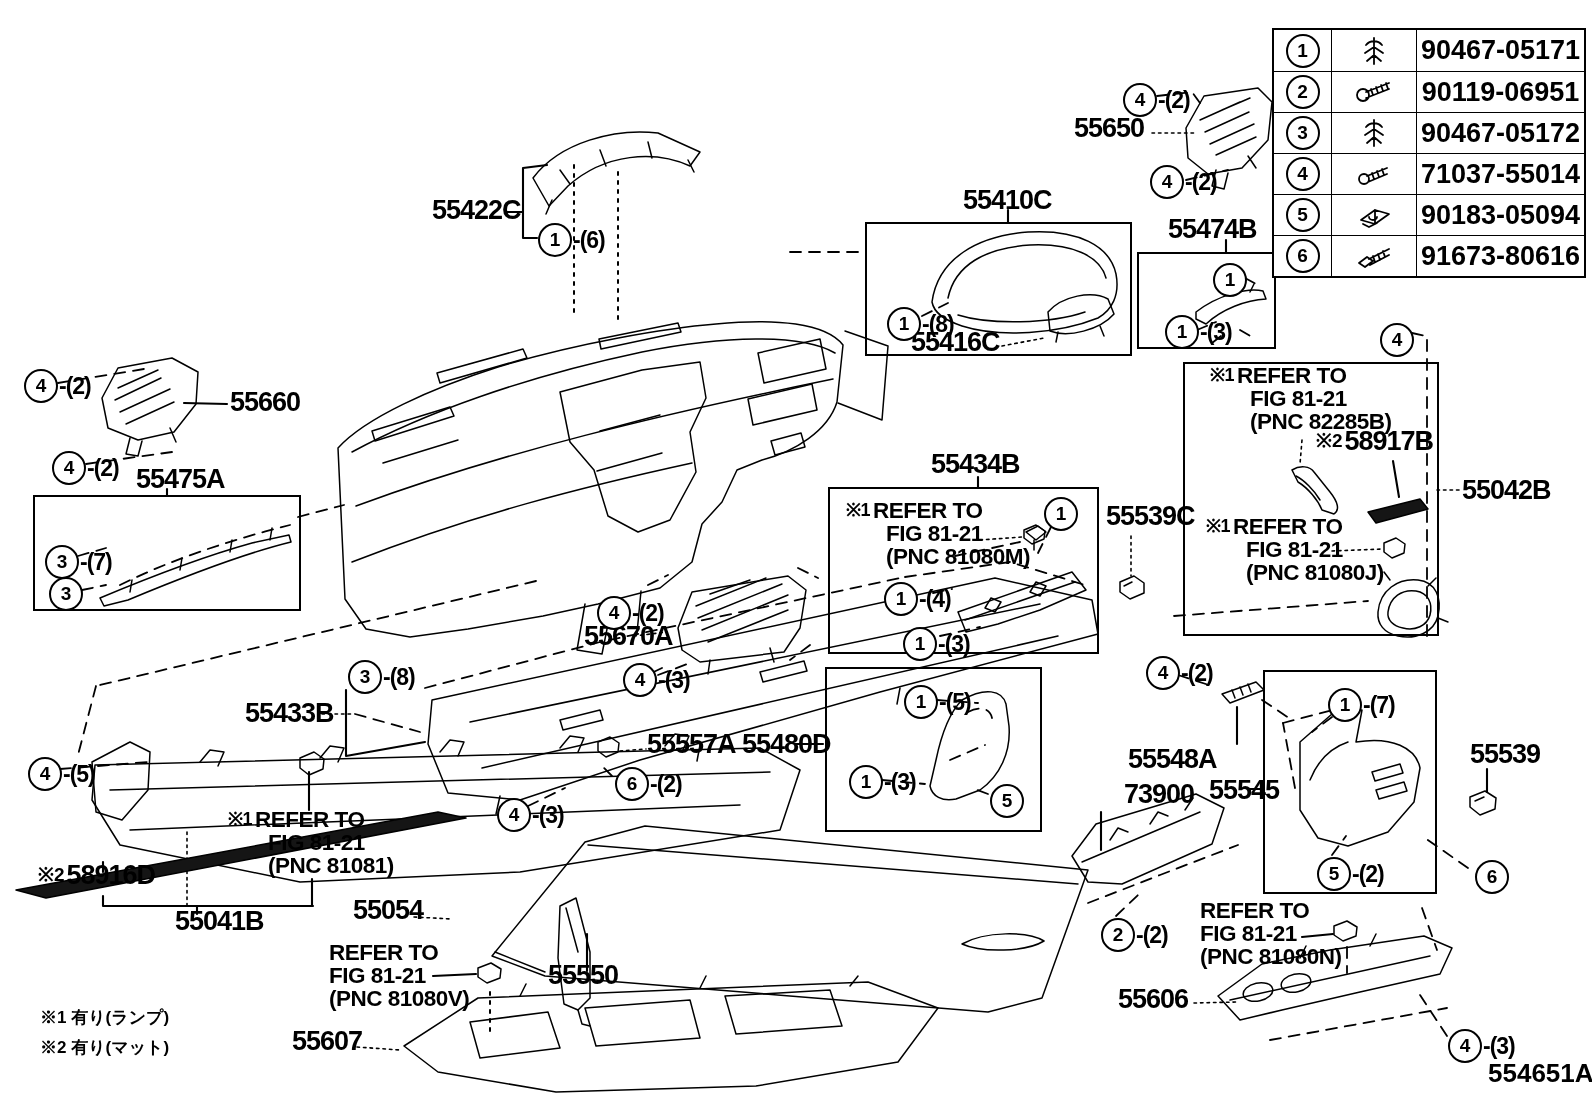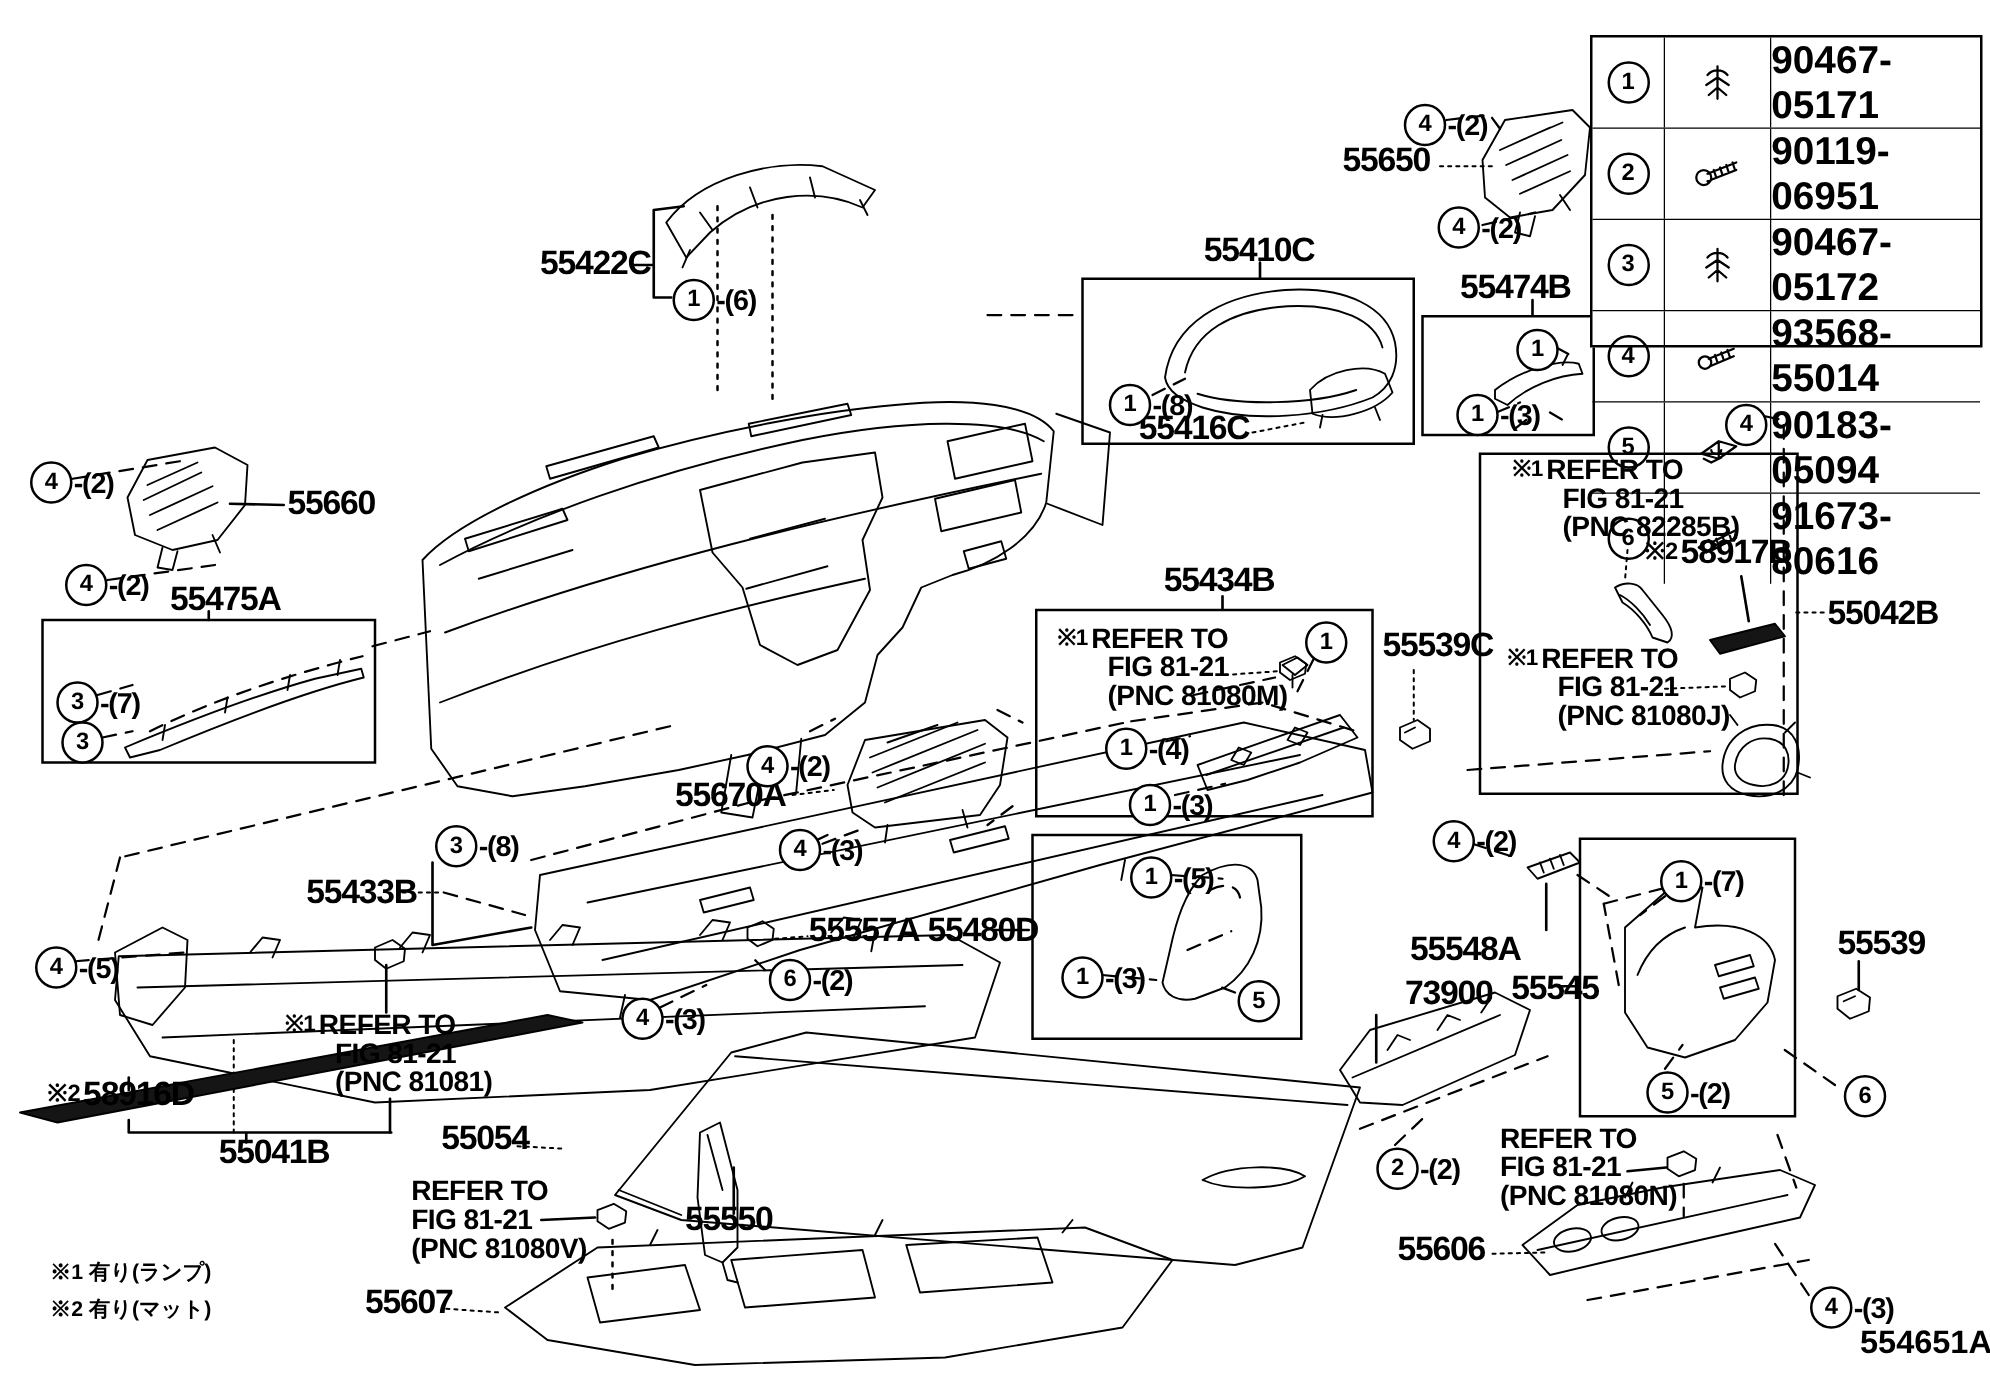--- a/index.html
+++ b/index.html
@@ -26,21 +26,21 @@
   .fig{position:absolute;font-size:26px;font-weight:bold;letter-spacing:0;}
   
   .legend{position:absolute;left:1272px;top:28px;width:310px;height:246px;border:2.5px solid #000;
           display:grid;grid-template-rows:repeat(6,1fr);background:#fff;}
   .lrow{display:grid;grid-template-columns:57px 85px 1fr;border-top:1.5px solid #000;}
   .lrow:first-child{border-top:none;}
   .lcell{display:flex;align-items:center;justify-content:center;border-left:1.5px solid #000;}
   .lcell:first-child{border-left:none;}
   .lnum{width:30px;height:30px;border:2.4px solid #000;border-radius:50%;display:flex;align-items:center;
         justify-content:center;font-size:19px;font-weight:bold;}
-  .lpart{font-size:31px;font-weight:bold;letter-spacing:0;}
+  .lpart{font-size:27px;font-weight:bold;letter-spacing:0;}
   .licon svg{display:block;}
   .licon svg path{stroke:#000;fill:none;stroke-width:1.8;stroke-linecap:round;stroke-linejoin:round;}
 </style>
 </head>
 <body>
 
 <div class="stage">
 
   <svg class="art" width="1592" height="1099" viewBox="0 0 1592 1099">
 
@@ -313,21 +313,21 @@
     <div class="lrow">
       <div class="lcell">
           <span class="lnum">4</span>
         </div>
       <div class="lcell licon">
           <svg width="46" height="34">
             <path d="M8,22 a5,5 0 1 0 10,0 a5,5 0 1 0 -10,0 M16,19 L36,11 M17,25 L36,17 M21,16 l2,6 M26,14 l2,6 M31,12 l2,6"></path>
           </svg>
         </div>
       <div class="lcell">
-          <span class="lpart">93568-55014</span>
+          <span class="lpart">71037-55014</span>
         </div>
     </div>
     <div class="lrow">
       <div class="lcell">
           <span class="lnum">5</span>
         </div>
       <div class="lcell licon">
           <svg width="46" height="34">
             <path d="M10,22 L24,12 L38,16 L24,26 Z M24,12 L24,26 M18,19 a4,3 0 1 0 8,0 M12,26 l6,3 l8,-4"></path>
           </svg>
@@ -355,21 +355,21 @@
   <div class="pl" style="left:1074px;top:115px;"><span>55650</span></div>
   <div class="pl" style="left:963px;top:187px;"><span>55410C</span></div>
   <div class="pl" style="left:911px;top:329px;"><span>55416C</span></div>
   <div class="pl" style="left:1168px;top:216px;"><span>55474B</span></div>
   <div class="pl" style="left:230px;top:389px;"><span>55660</span></div>
   <div class="pl" style="left:136px;top:466px;"><span>55475A</span></div>
   <div class="pl" style="left:931px;top:451px;text-align:right;"><span>55434B</span></div>
   <div class="pl" style="left:1106px;top:503px;"><span>55539C</span></div>
   <div class="pl" style="left:1316px;top:428px;"><span class="rp">※2</span><span>58917B</span></div>
   <div class="pl" style="left:1462px;top:477px;"><span>55042B</span></div>
-  <div class="pl" style="left:540px;top:623px;"><span>55670A</span></div>
+  <div class="pl" style="left:584px;top:623px;"><span>55670A</span></div>
   <div class="pl" style="left:245px;top:700px;text-align:right;"><span>55433B</span></div>
   <div class="pl" style="left:647px;top:731px;"><span>55557A</span></div>
   <div class="pl" style="left:742px;top:731px;"><span>55480D</span></div>
   <div class="pl" style="left:1124px;top:781px;"><span>73900</span></div>
   <div class="pl" style="left:1128px;top:746px;"><span>55548A</span></div>
   <div class="pl" style="left:1209px;top:777px;"><span>55545</span></div>
   <div class="pl" style="left:1470px;top:741px;"><span>55539</span></div>
   <div class="pl" style="left:38px;top:862px;"><span class="rp">※2</span><span>58916D</span></div>
   <div class="pl" style="left:175px;top:908px;"><span>55041B</span></div>
   <div class="pl" style="left:353px;top:897px;"><span>55054</span></div>

